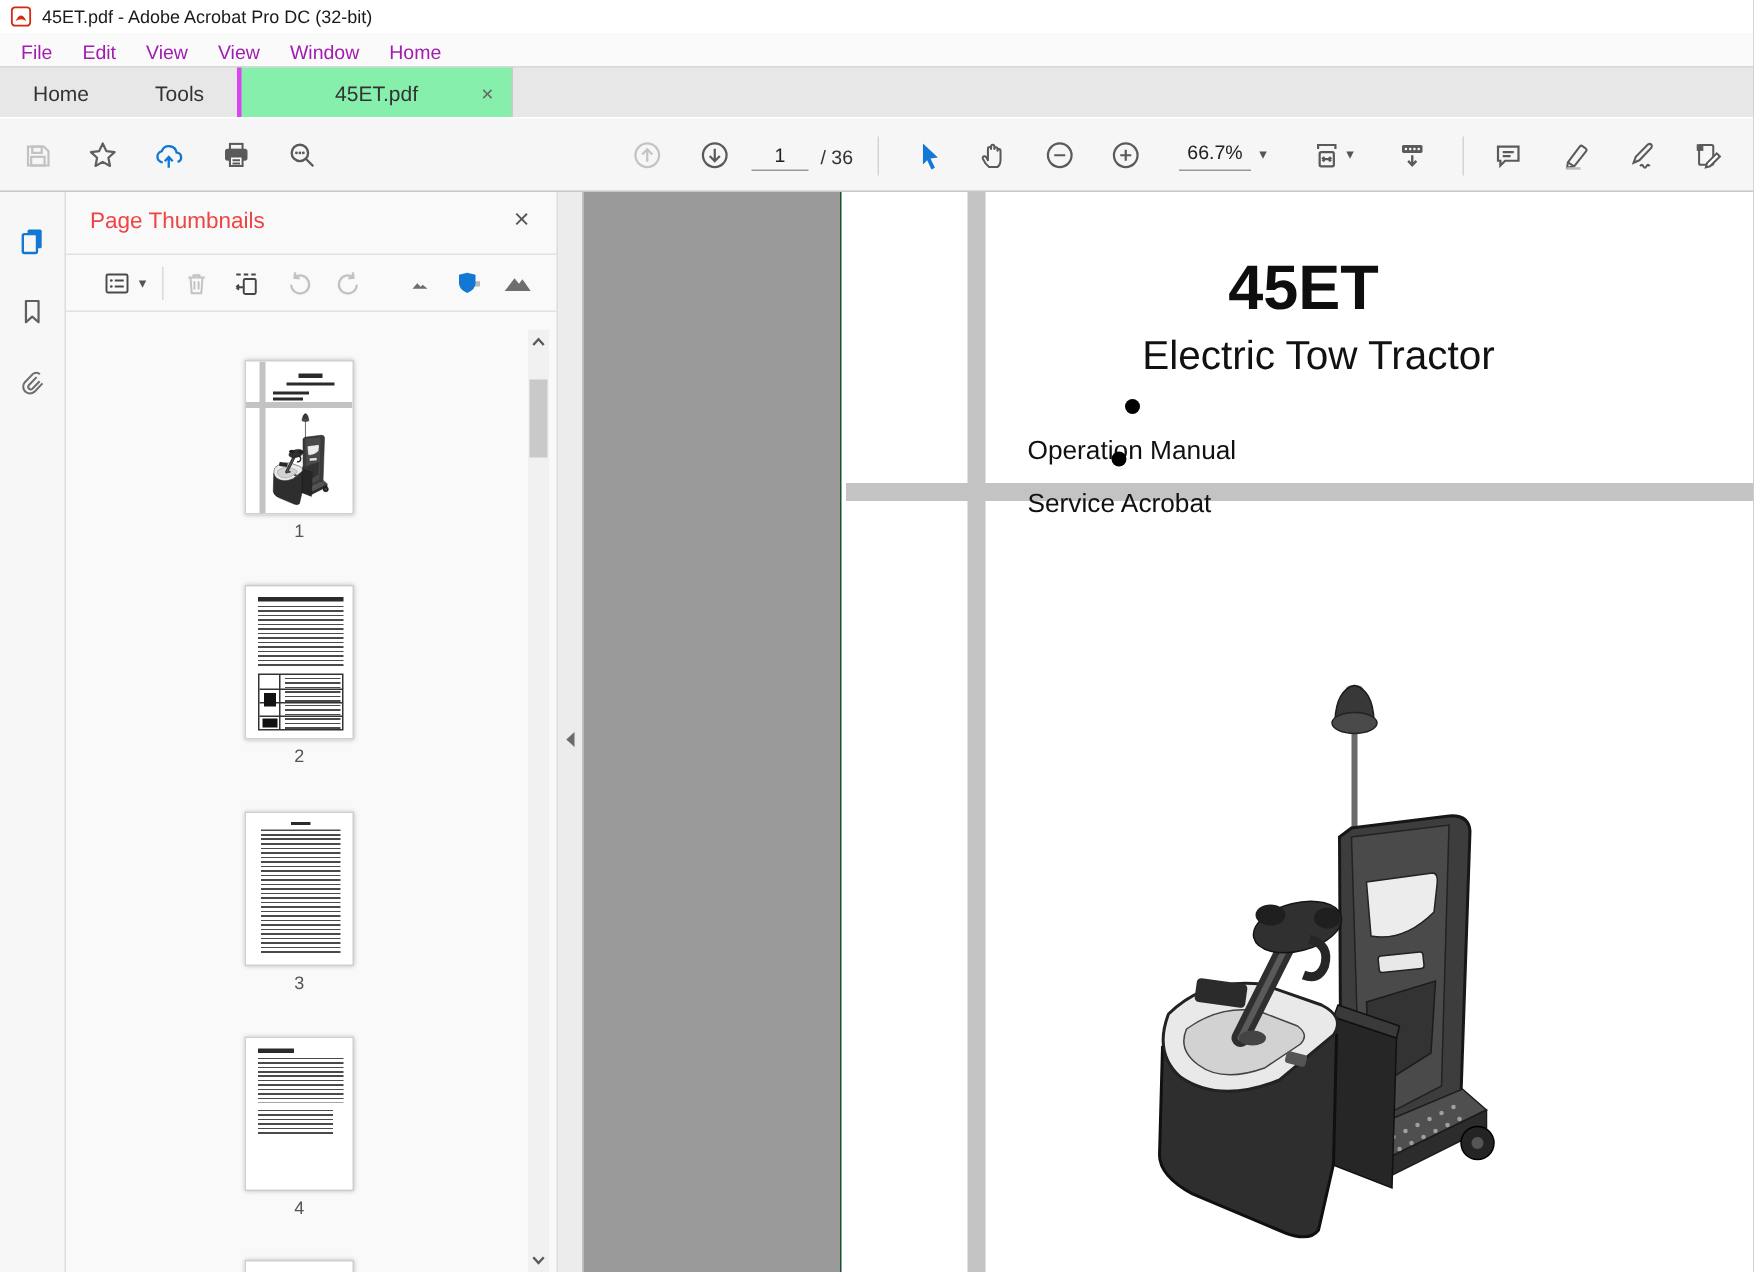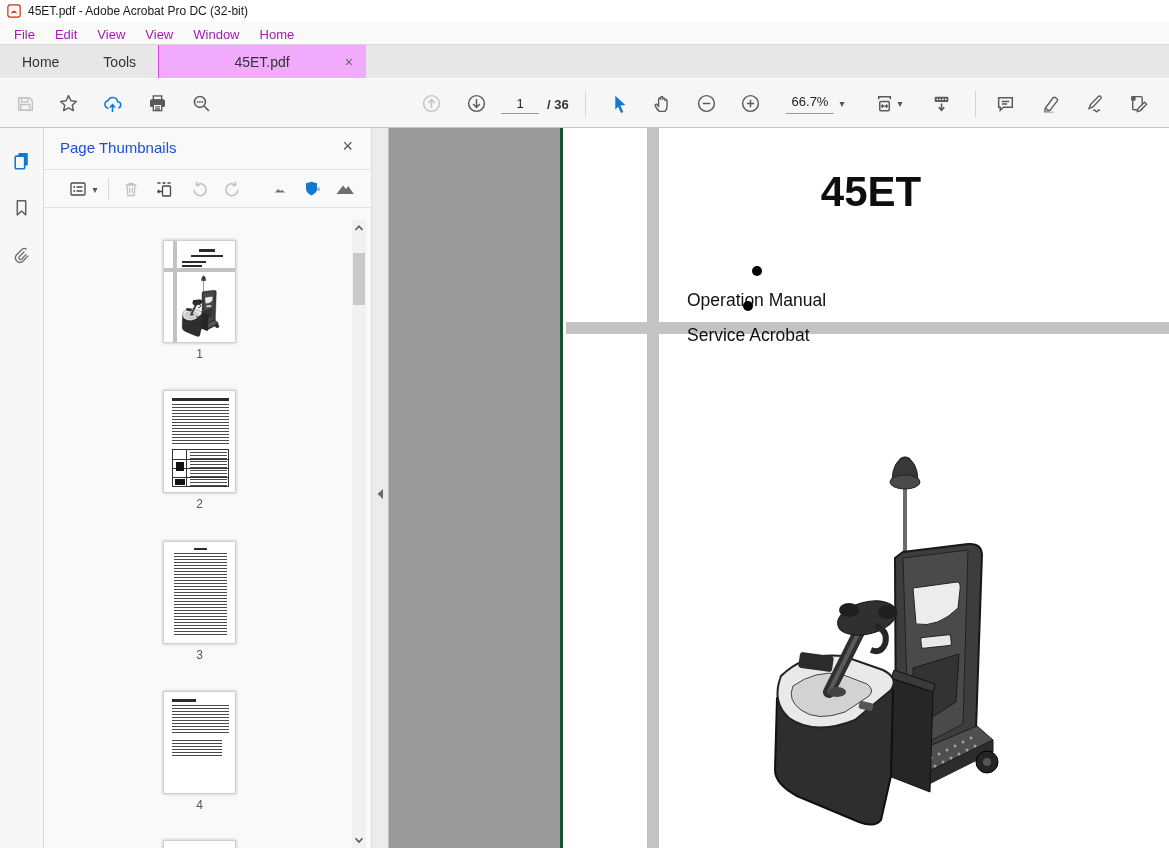--- a/index.html
+++ b/index.html
@@ -14,55 +14,55 @@
 
   
   .menubar { position:absolute; left:0; top:22px; width:100%; height:22px; background:#fafafa;
              display:flex; align-items:flex-end; padding-left:4px; font-size:13px; color:#a21caf; }
   .menubar > span { padding:2px 10px; cursor:default; }
 
   
   .tabbar { position:absolute; left:0; top:44px; width:100%; height:34px; background:#e7e7e7;
             border-top:1px solid #d8d8d8; display:flex; align-items:stretch; font-size:14px; color:#333; }
   .tab { display:flex; align-items:center; padding:0 22px; cursor:default; }
-  .tab-doc { position:relative; width:208px; background:#f0abfc; border-left:1px solid #d946ef;
+  .tab-doc { position:relative; width:184px; background:#86efac; border-left:3px solid #d946ef;
              border-right:1px solid #c9c9c9; padding:0; }
   .tab-doc .lbl { flex:1; text-align:center; }
   .tab-doc .x { position:absolute; right:12px; top:50%; transform:translateY(-50%);
                 font-size:14px; color:#666; cursor:pointer; }
 
   
   .toolbar { position:absolute; left:0; top:79px; width:100%; height:49px; background:#f6f6f6;
              border-bottom:1px solid #c6c6c6; }
   .tb { position:absolute; top:50%; transform:translate(-50%,-50%); width:32px; height:32px;
         display:flex; align-items:center; justify-content:center; border-radius:3px; cursor:pointer; }
   .tb svg { width:21px; height:21px; }
   .tb-caret { position:absolute; top:50%; transform:translate(-50%,-50%); font-size:10px; color:#555; cursor:pointer; }
   .tb-divider { position:absolute; top:12px; width:1px; height:26px; background:#d4d4d4; }
   .page-input { position:absolute; left:501px; top:15px; width:38px; height:20px; border:none;
                 border-bottom:1px solid #9a9a9a; background:transparent; text-align:center;
                 font-size:13px; color:#222; font-family:"Liberation Sans",sans-serif; }
-  .page-total { position:absolute; left:547px; top:18px; font-size:13px; color:#333;font-weight:bold; }
+  .page-total { position:absolute; left:547px; top:18px; font-size:13px; color:#333; }
   .zoom-label { position:absolute; left:786px; top:15px; width:48px; height:20px; text-align:center;
                 font-size:13px; color:#222; border-bottom:1px solid #9a9a9a; cursor:pointer; }
 
   
   .content { position:absolute; left:0; top:128px; width:1169px; height:720px; }
 
   
   .rail { position:absolute; left:0; top:0; width:44px; height:100%; background:#f7f7f7;
           border-right:1px solid #dcdcdc; }
   .rb { position:absolute; left:50%; transform:translate(-50%,-50%); width:30px; height:30px;
         display:flex; align-items:center; justify-content:center; cursor:pointer; }
   .rb svg { width:21px; height:21px; }
 
   
   .panel { position:absolute; left:44px; top:0; width:327px; height:100%; background:#f9f9f9; }
   .panel-header { position:absolute; left:0; top:0; right:0; height:42px; border-bottom:1px solid #e1e1e1; }
-  .panel-title { position:absolute; left:16px; top:11px; font-size:15px; color:#1d4ed8; }
+  .panel-title { position:absolute; left:16px; top:11px; font-size:15px; color:#ef4444; }
   .panel-close { position:absolute; right:18px; top:8px; font-size:18px; color:#555; cursor:pointer; }
   .panel-tools { position:absolute; left:0; top:42px; right:0; height:38px; border-bottom:1px solid #e1e1e1; }
   .pt { position:absolute; top:50%; transform:translate(-50%,-50%); width:28px; height:28px;
         display:flex; align-items:center; justify-content:center; cursor:pointer; }
   .pt svg { width:20px; height:20px; }
   .pt-divider { position:absolute; left:64px; top:8px; width:1px; height:22px; background:#dadada; }
 
   .thumb { position:absolute; left:119px; width:73px; height:103px; background:#fff;
            border:1px solid #cfcfcf; box-shadow:0 0 3px rgba(0,0,0,.25); cursor:pointer; overflow:hidden; }
   .thumb-label { position:absolute; left:119px; width:73px; height:14px; text-align:center;
@@ -84,21 +84,21 @@
   .vs-thumb { position:absolute; left:1px; top:33px; width:12px; height:52px; background:#c9c9c9; cursor:pointer; }
 
   
   .splitter { position:absolute; left:371px; top:0; width:18px; height:100%; background:#ececec;
               border-left:1px solid #dedede; border-right:1px solid #c2c2c2; }
   .splitter .arr { position:absolute; left:4px; top:358px; cursor:pointer; }
 
   
   .viewer { position:absolute; left:389px; top:0; right:0; height:100%; background:#9a9a9a; }
   .pdfpage { position:absolute; left:171px; top:0; width:609px; height:100%; background:#fff;
-             border-left:3px solid #14532d; }
+             border-left:1px solid #14532d; }
   .stripe-v { position:absolute; left:84px; top:0; bottom:0; width:12px; background:#c3c3c3; }
   .stripe-h { position:absolute; left:3px; right:0; top:194px; height:12px; background:#c3c3c3; }
   .doc-title { position:absolute; left:96px; width:424px; top:40px; text-align:center;
                font-size:42px; font-weight:600; color:#0e0e0e; }
   .doc-subtitle { position:absolute; left:106px; width:424px; top:94px; text-align:center;
                   font-size:27px; font-weight:500; color:#111; }
   .doc-bullet { position:absolute; left:124px; display:flex; align-items:center; gap:14px;flex-direction:column; }
   .doc-bullet .dot { width:10px; height:10px; border-radius:50%; background:#000; }
   .doc-bullet .txt { font-size:17.5px; font-weight:500; color:#111; }
 </style>
@@ -490,20 +490,21 @@
             <path d="M7 1 L1.5 6 L7 11 z" fill="#6b6b6b"></path>
           </svg>
       </span>
     </div>
 
     <div class="viewer">
       <div class="pdfpage">
         <span class="stripe-v"></span>
         <span class="stripe-h"></span>
         <div class="doc-title">45ET</div>
+        <div class="doc-subtitle">Electric Tow Tractor</div>
         <div class="doc-bullet" style="top:138px">
           <span class="dot"></span>
           <span class="txt">Operation Manual</span>
         </div>
         <div class="doc-bullet" style="top:173px">
           <span class="dot"></span>
           <span class="txt">Service Acrobat</span>
         </div>
         <svg style="position:absolute;left:200px;top:312px" width="240" height="400" viewBox="0 0 240 400">
             <use href="#tractor-art"></use>

